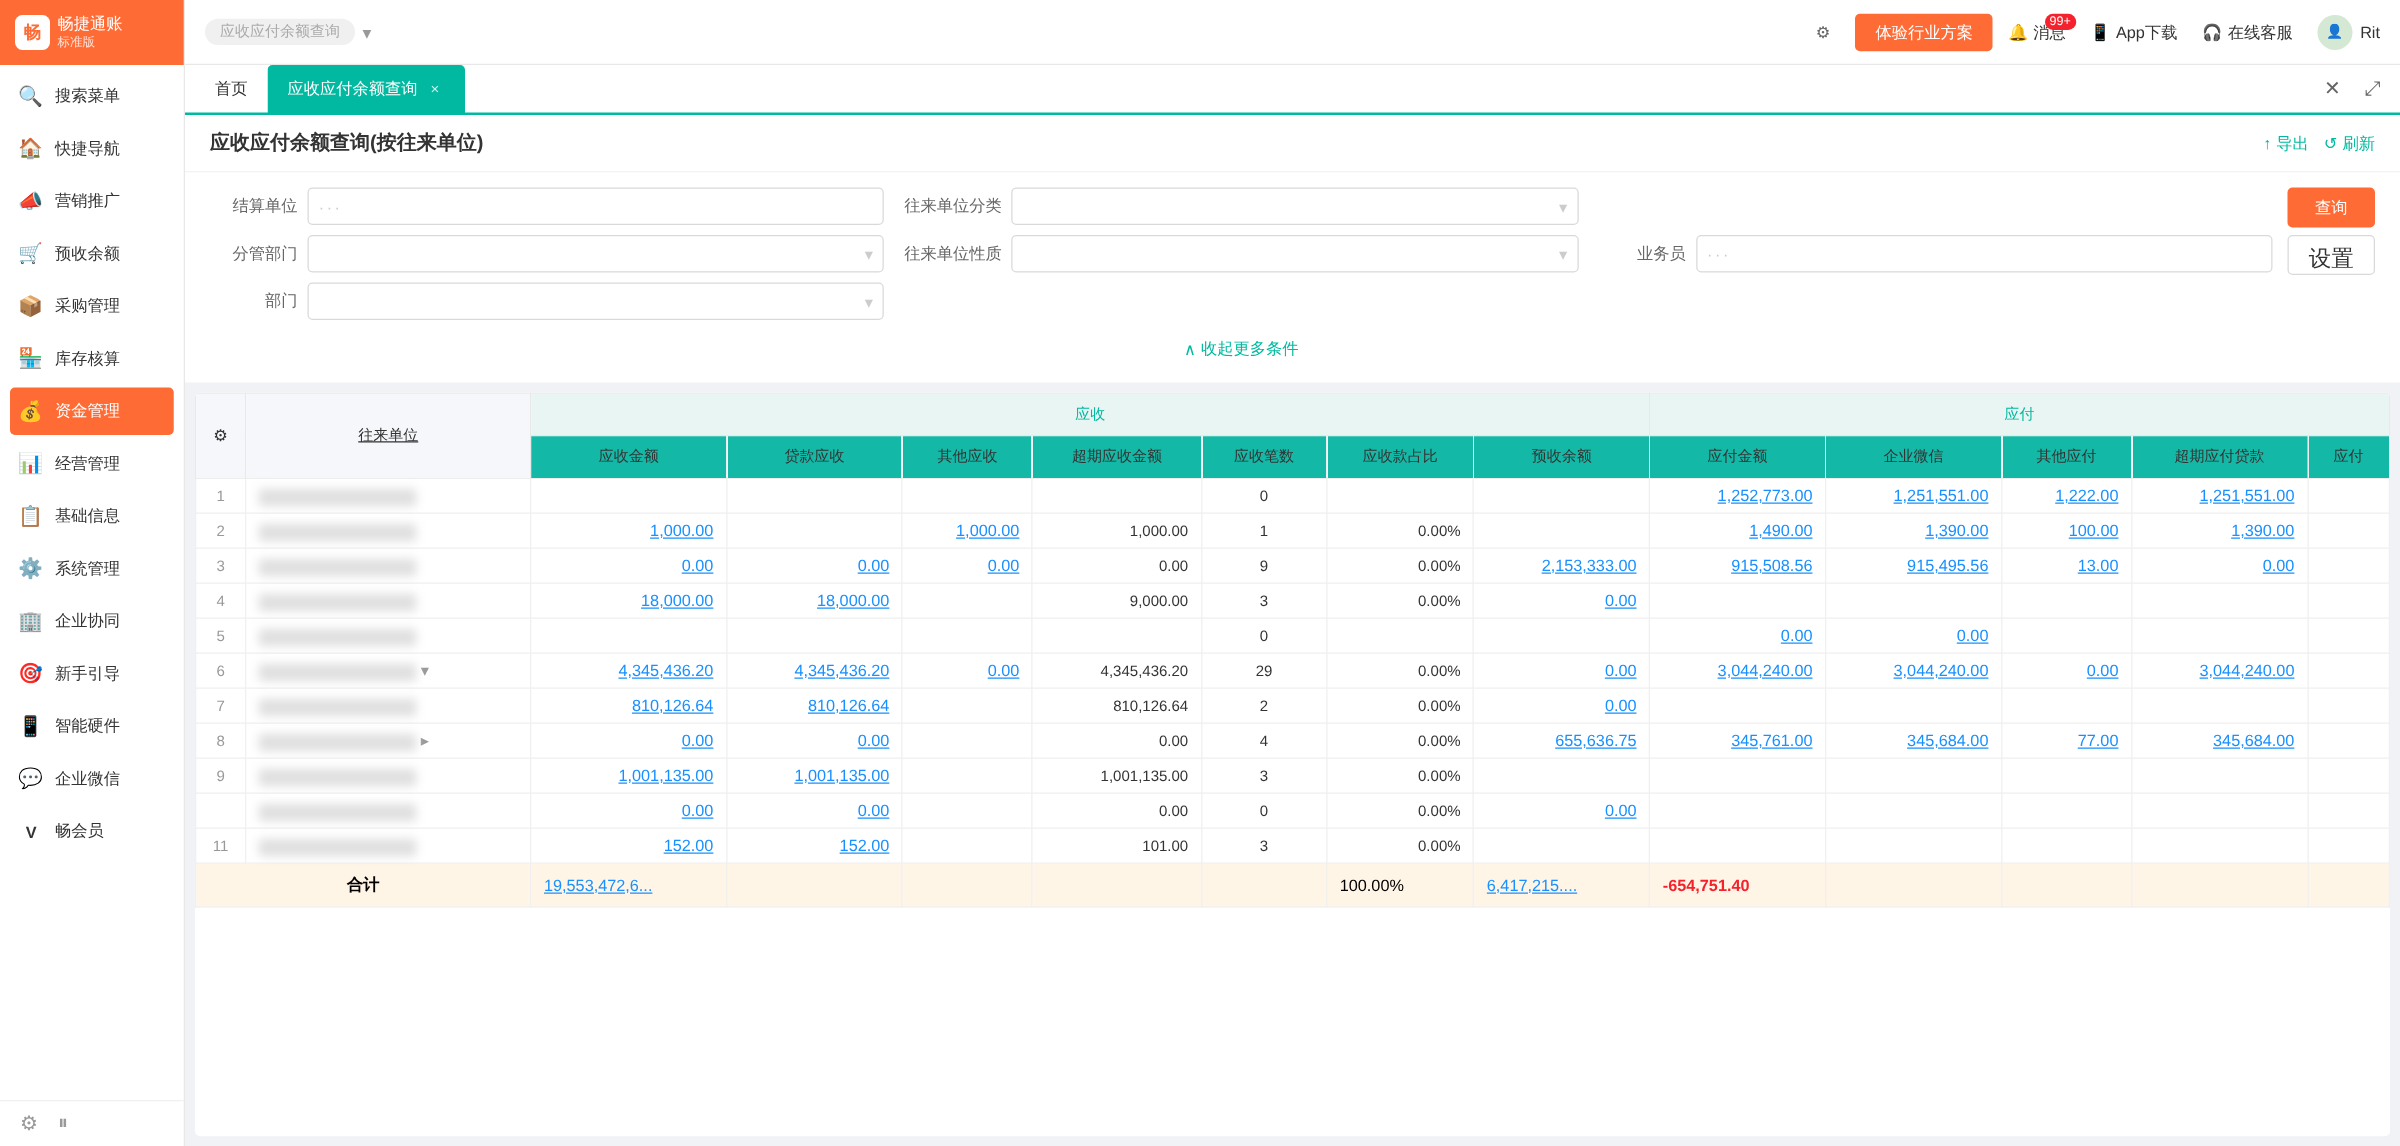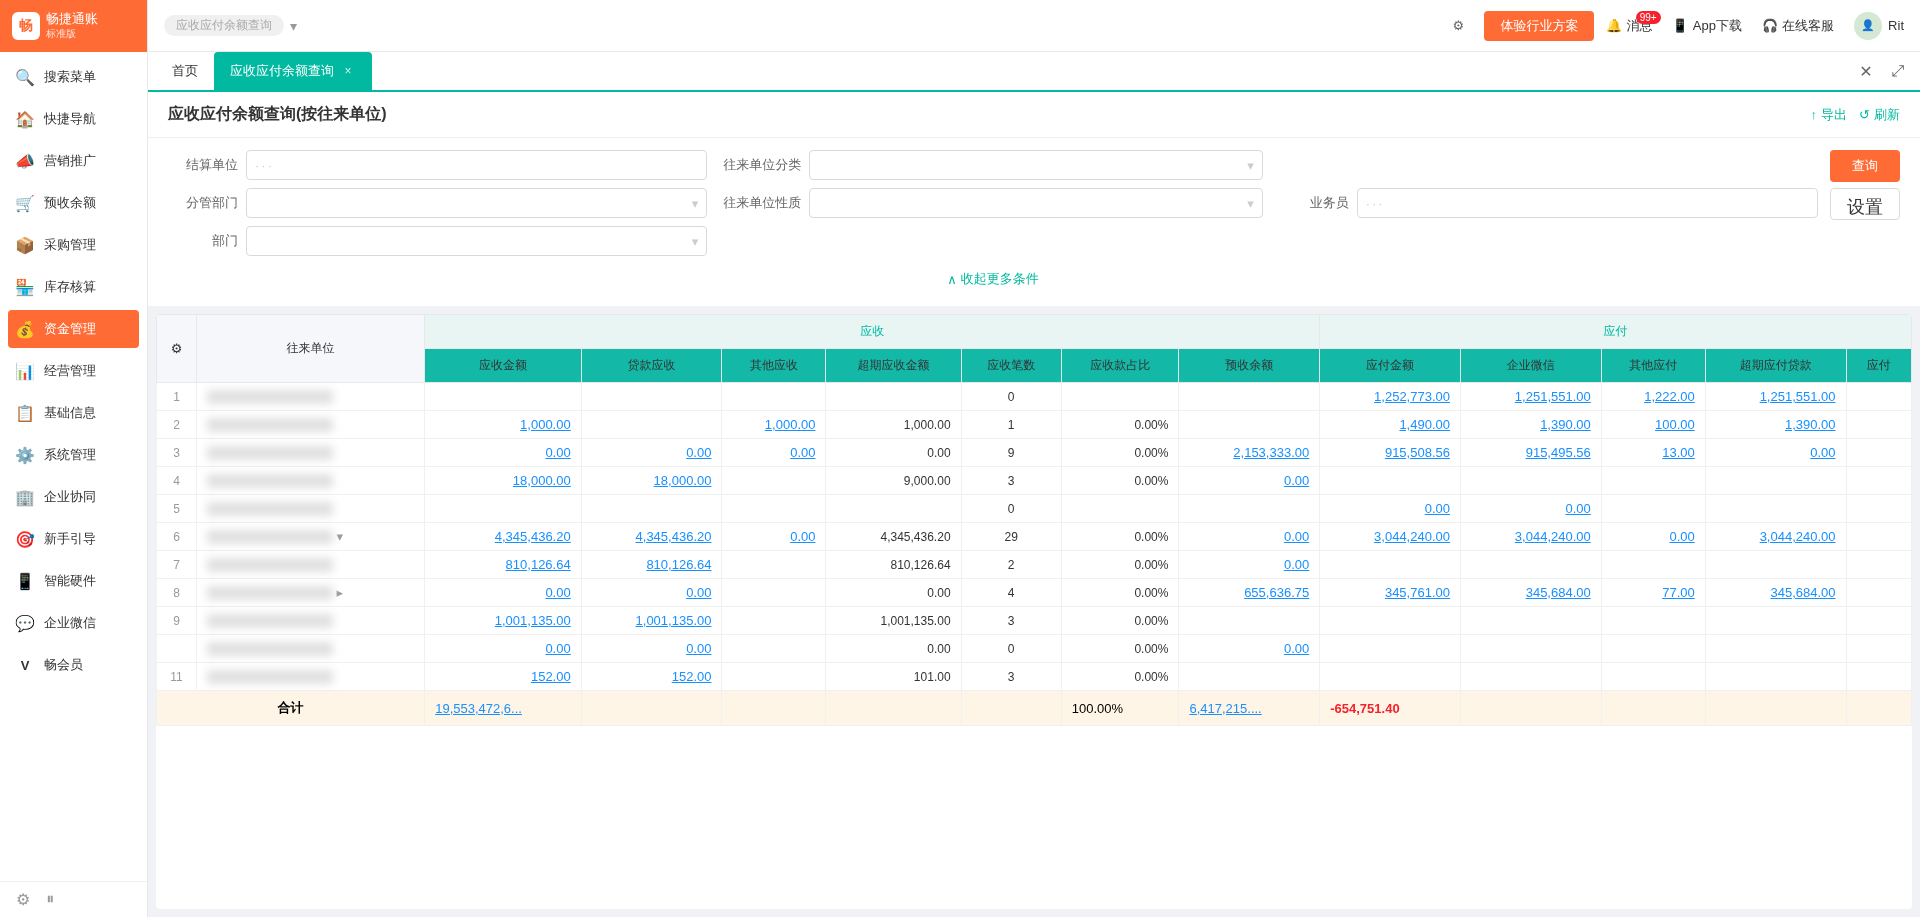--- a/index.html
+++ b/index.html
@@ -279,21 +279,21 @@
     </div>
 
     <div class="table-section">
       <div class="table-container">
         <table>
           <thead>
             <tr class="group-header">
               <th rowspan="2" style="width:40px;">
                 <span>⚙</span>
               </th>
-              <th rowspan="2" style="min-width:140px;text-align:center;">往来单位</th>
+              <th rowspan="2" style="min-width:140px;text-align:center;text-decoration:underline;">往来单位</th>
               <th colspan="7" style="background:#e8f5f3;color:#00b9a0;" class="col-header-group">应收</th>
               <th colspan="5" style="background:#e8f5f3;color:#00b9a0;" class="col-header-group">应付</th>
             </tr>
             <tr>
               <th>应收金额</th>
               <th>贷款应收</th>
               <th>其他应收</th>
               <th>超期应收金额</th>
               <th>应收笔数</th>
               <th>应收款占比</th>

